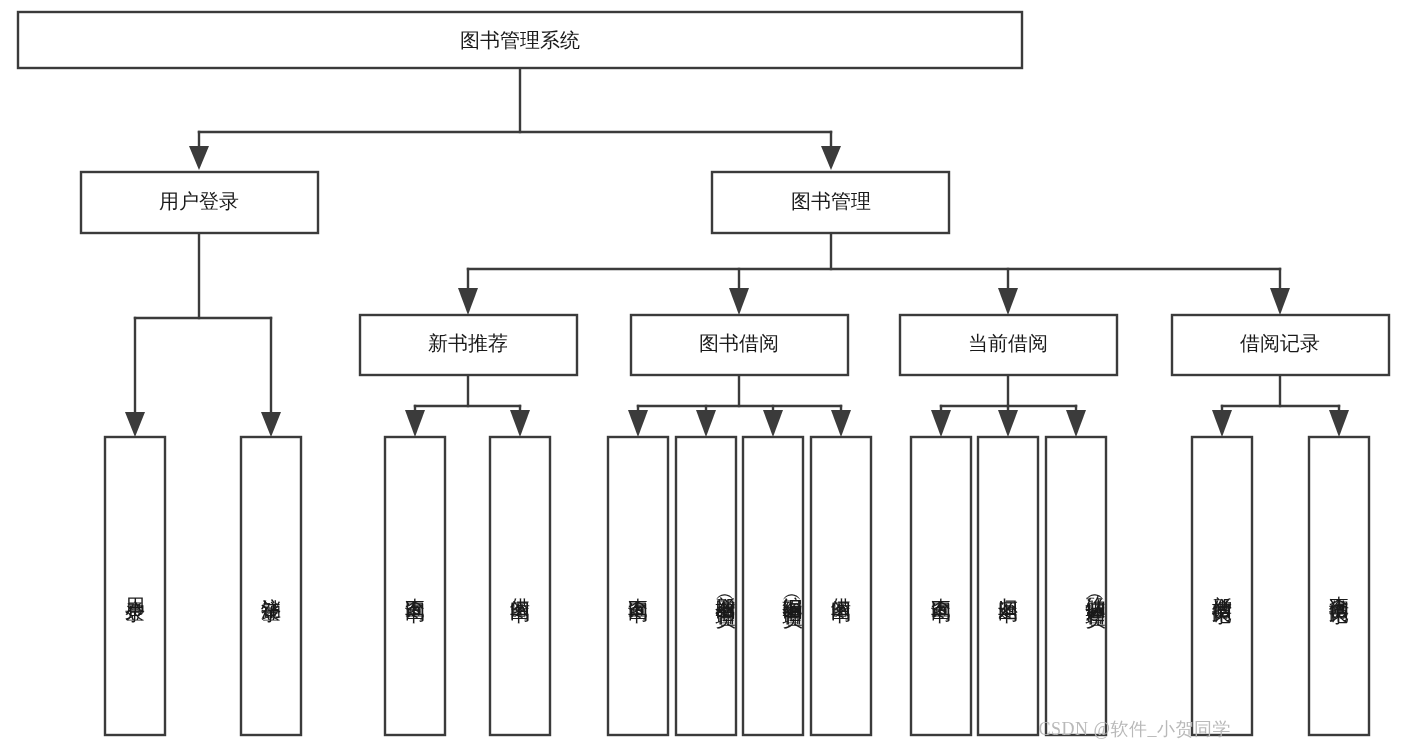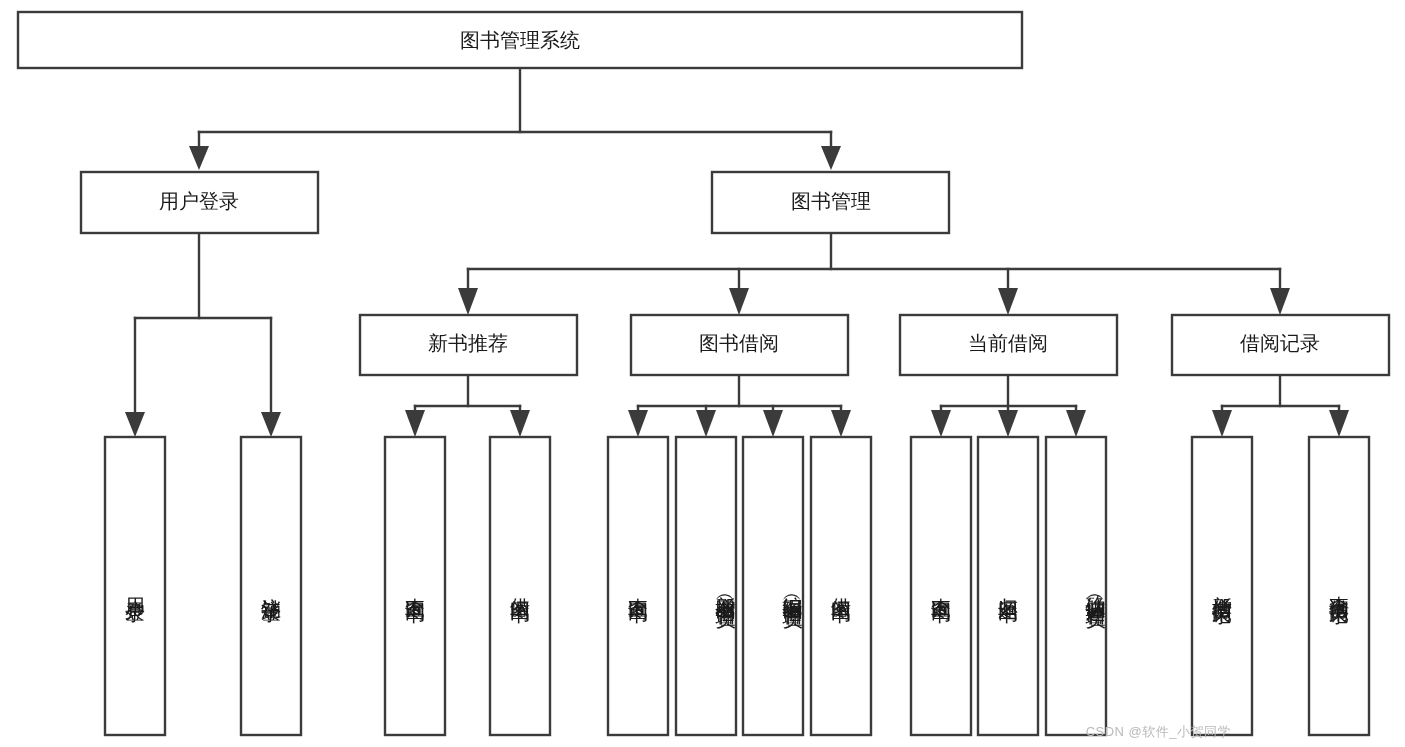--- a/index.html
+++ b/index.html
@@ -63,22 +63,22 @@
     align-items: center;
     justify-content: center;
     text-align: center;
     pointer-events: none;
     user-select: none;
   }
   .watermark {
     position: absolute;
     right: 12px;
     bottom: 6px;
-    font-family: Liberation Sans, sans-serif;
-    font-size: 13px;
+    font-family: Liberation Serif, serif;
+    font-size: 18px;
     color: #b9b9b9;
     letter-spacing: 0.5px;
     white-space: nowrap;
     margin-left: 16px;
   }
 </style>
 </head>
 <body>
 
 <div id="diagram-root">

